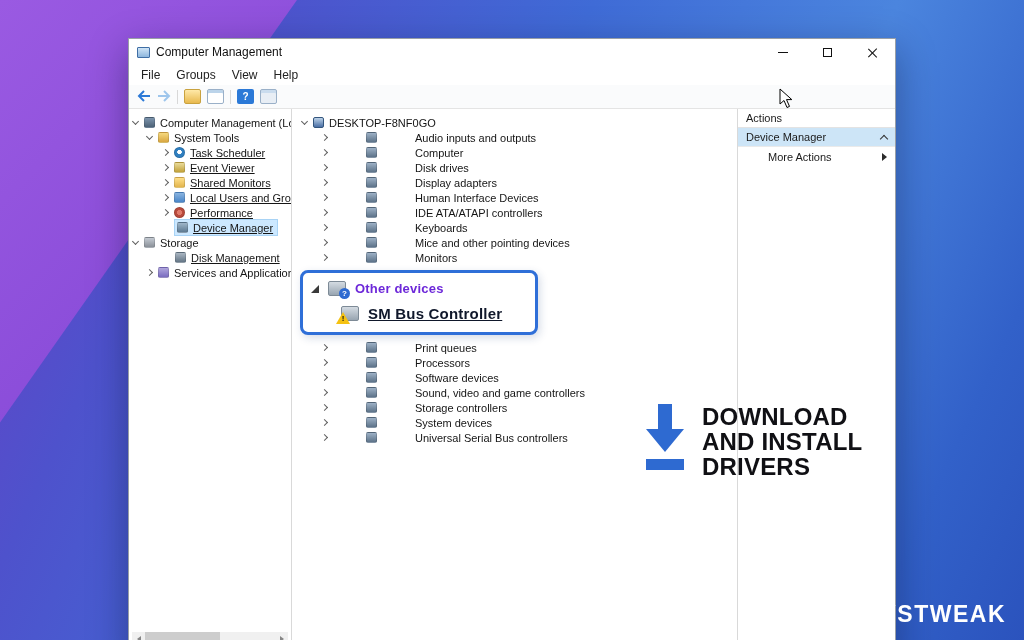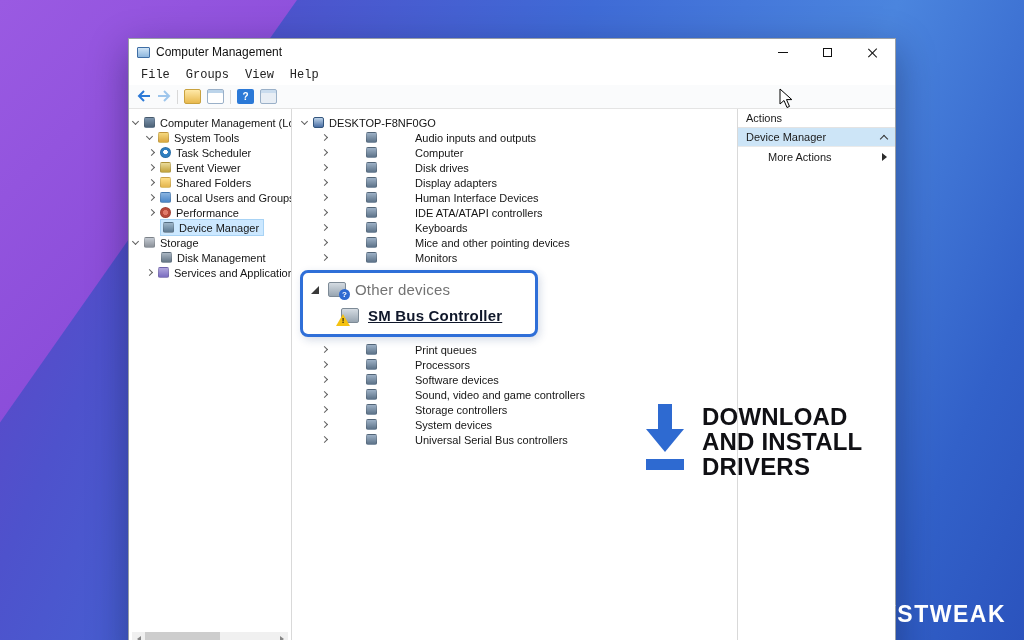--- a/index.html
+++ b/index.html
@@ -26,40 +26,40 @@
   .glyph-min { width:10px; height:1px; background:#111; display:block; }
   .glyph-max { width:9px; height:9px; border:1px solid #111; display:block; }
   .glyph-close { position:relative; width:11px; height:11px; display:block; }
   .glyph-close::before,.glyph-close::after { content:""; position:absolute; left:5px; top:0;
     width:1.4px; height:12px; background:#111; }
   .glyph-close::before { transform:rotate(45deg); }
   .glyph-close::after { transform:rotate(-45deg); }
 
   .menubar { height:20px; flex:0 0 auto; display:flex; align-items:center; font-size:12px;
     color:#222; padding-left:4px; background:#fff; }
-  .menubar span { padding:0 8px;font-family:Liberation Mono, monospace; }
+  .menubar span { padding:0 8px; }
 
   .toolbar { height:24px; flex:0 0 auto; display:flex; align-items:center; gap:6px;
     padding-left:8px; background:#fafbfc; border-bottom:1px solid #e4e4e4; }
   .tsep { width:1px; height:14px; background:#d8d8d8; }
   .tbtn { width:17px; height:15px; border-radius:2px; display:flex; align-items:center;
     justify-content:center; font-size:10px; }
   .t1 { background:linear-gradient(#ffe9a8,#e8b94e); border:1px solid #c9a23f; }
   .t2 { background:#fff; border:1px solid #9ab0c8; box-shadow:inset 0 3px 0 #bcd4ea; }
   .t3 { background:#2b79d7; color:#fff; font-weight:bold; }
   .t4 { background:#e8eef5; border:1px solid #9ab0c8; box-shadow:inset 0 3px 0 #cadcee; }
 
   .content { flex:1; display:flex; min-height:0; }
 
   
   .left-pane { width:163px; flex:0 0 auto; border-right:1px solid #d9d9d9; position:relative;
     padding-top:6px; overflow:hidden; background:#fff; }
   .trow { display:flex; align-items:center; height:15px; font-size:11px; color:#151515;
     white-space:nowrap; padding-left:4px; }
-  .lv1 { padding-left:18px; } .lv2 { padding-left:20px; }
+  .lv1 { padding-left:18px; } .lv2 { padding-left:34px;text-decoration:underline; }
   .chev { width:5px; height:5px; border-right:1.3px solid #5f5f5f; border-bottom:1.3px solid #5f5f5f;
     display:inline-block; margin-right:6px; flex:0 0 auto; }
   .chev.r { transform:rotate(-45deg); }
   .chev.d { transform:rotate(45deg); margin-top:-2px; }
   .chev-space { width:12px; flex:0 0 auto; display:inline-block; }
   .ticon { width:11px; height:11px; margin-right:5px; border-radius:2px; flex:0 0 auto;
     border:1px solid rgba(0,0,0,.12); }
   .ic-cm { background:linear-gradient(#7d94ad,#4d6377); }
   .ic-tools { background:linear-gradient(#f5d87e,#d9a741); }
   .ic-clock { background:radial-gradient(circle at 50% 45%, #fff 0 2px, #2f7fc0 2.5px); border-radius:50%; }
@@ -95,21 +95,21 @@
 
   .hlbox { margin:5px 0 5px 8px; width:238px; border:3px solid #2f6fd8; border-radius:8px;
     background:#fff; padding:8px 10px 10px 8px; box-shadow:2px 3px 8px rgba(30,60,120,.18); }
   .hl-row1 { display:flex; align-items:center; gap:9px; }
   .tri-exp { width:0; height:0; border-left:8px solid transparent; border-bottom:8px solid #3a3a3a; flex:0 0 auto; }
   .qicon { position:relative; width:18px; height:15px; flex:0 0 auto;
     background:linear-gradient(#d4dbe2,#98a5b1); border-radius:2px; border:1px solid #7d8a96; }
   .q-badge { position:absolute; right:-5px; bottom:-4px; width:11px; height:11px; border-radius:50%;
     background:#2e6ad1; color:#fff; font-size:8px; font-weight:bold;
     display:flex; align-items:center; justify-content:center; }
-  .hl-label { font-size:15px; font-weight:400; color:#737373; letter-spacing:.2px; }
+  .hl-label { font-size:13px; font-weight:700; color:#6d28d9; letter-spacing:.2px; }
   .hl-row2 { display:flex; align-items:center; gap:9px; margin-top:9px; padding-left:30px; }
   .wicon { position:relative; width:18px; height:15px; flex:0 0 auto;
     background:linear-gradient(#d4dbe2,#98a5b1); border-radius:2px; border:1px solid #7d8a96; }
   .w-tri { position:absolute; left:-6px; bottom:-4px; width:0; height:0;
     border-left:7px solid transparent; border-right:7px solid transparent;
     border-bottom:12px solid #f5c211; }
   .w-mark { position:absolute; left:-6px; bottom:-4px; width:14px; height:11px; z-index:2;
     font-size:8px; font-weight:bold; color:#161616; text-align:center; line-height:12px; }
   .hl-label2 { font-size:15px; font-weight:700; color:#0f172a; letter-spacing:.2px;text-decoration:underline; }
 
@@ -205,21 +205,21 @@
         <span>Task Scheduler</span>
       </div>
       <div class="trow lv2">
         <span class="chev r"></span>
         <span class="ticon ic-event"></span>
         <span>Event Viewer</span>
       </div>
       <div class="trow lv2">
         <span class="chev r"></span>
         <span class="ticon ic-folder"></span>
-        <span>Shared Folders</span>
+        <span>Shared Monitors</span>
       </div>
       <div class="trow lv2">
         <span class="chev r"></span>
         <span class="ticon ic-users"></span>
         <span>Local Users and Groups</span>
       </div>
       <div class="trow lv2">
         <span class="chev r"></span>
         <span class="ticon ic-perf"></span>
         <span>Performance</span>

